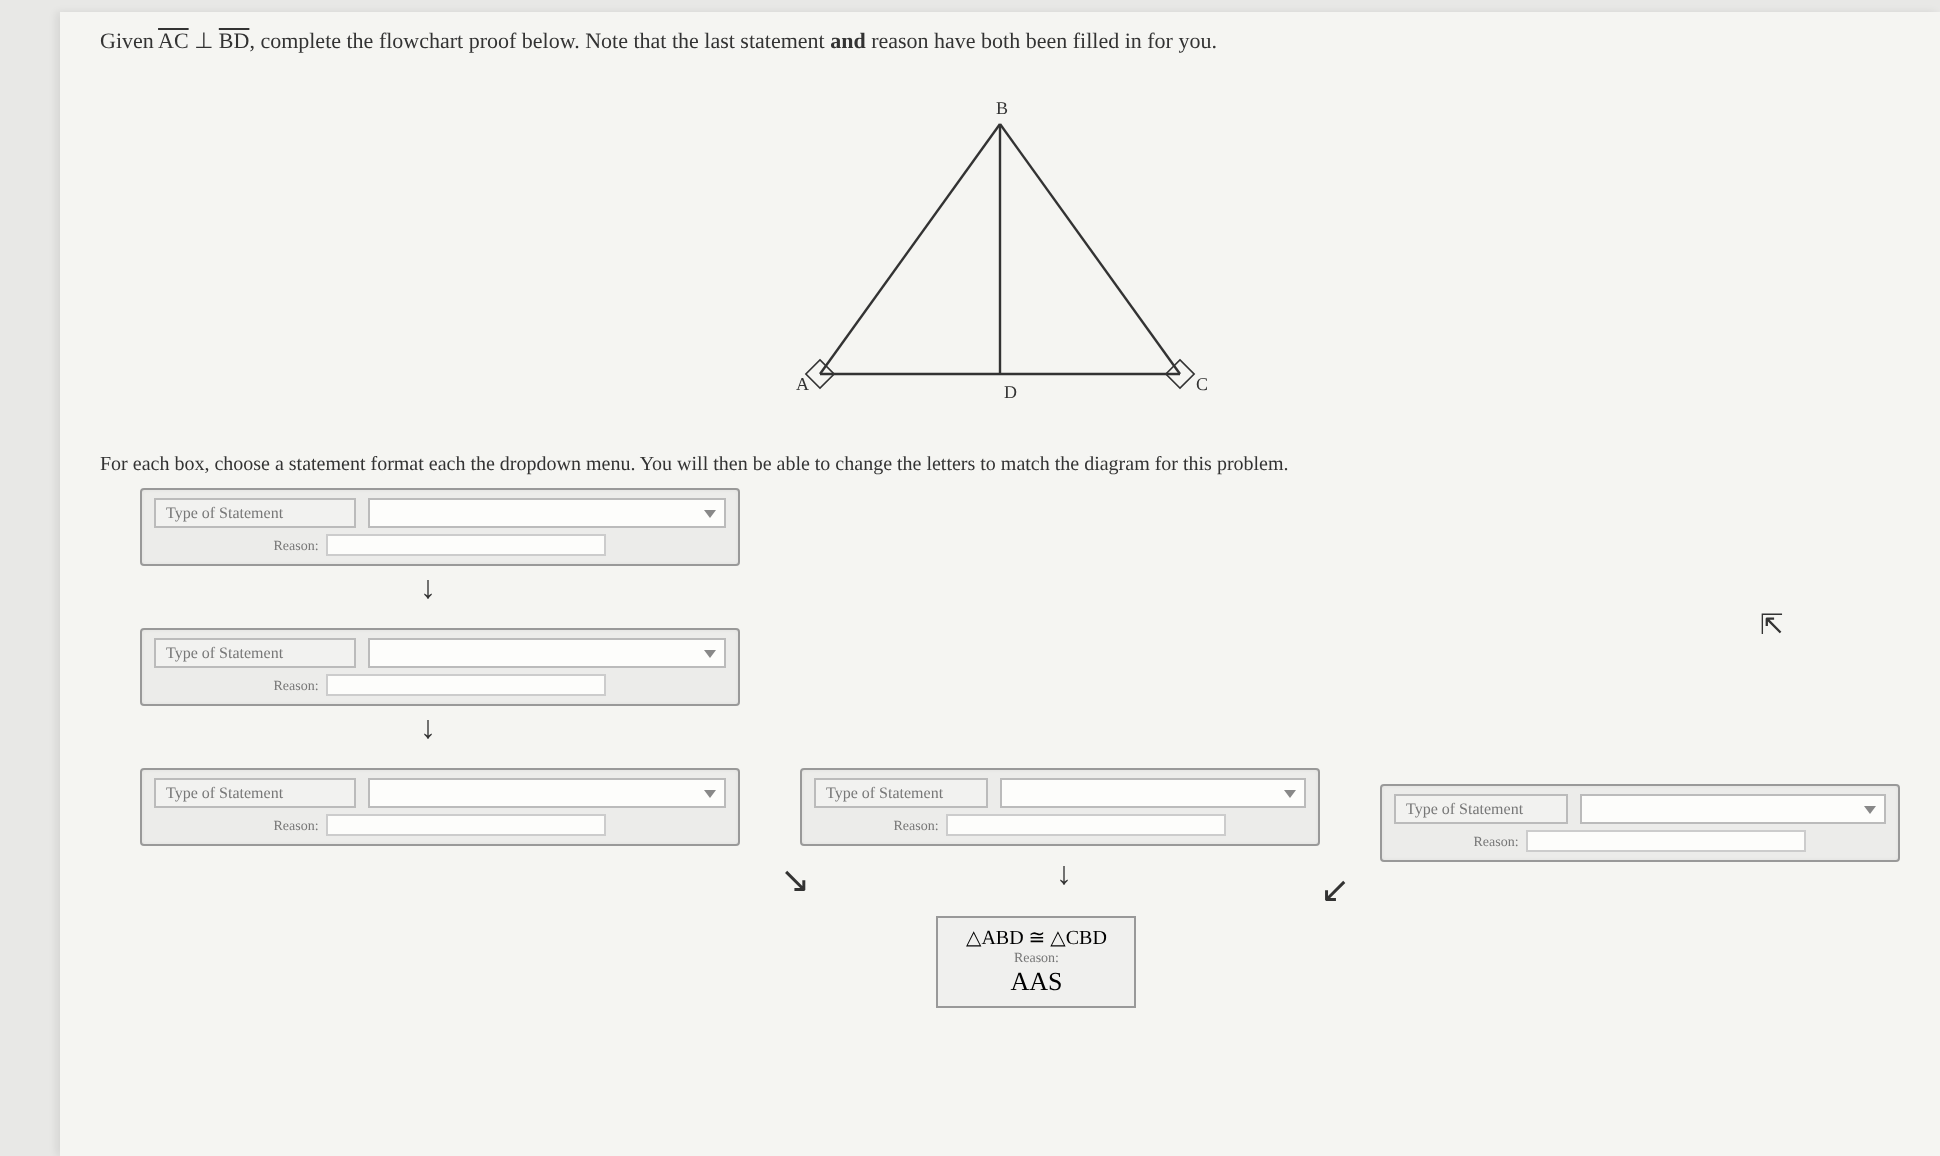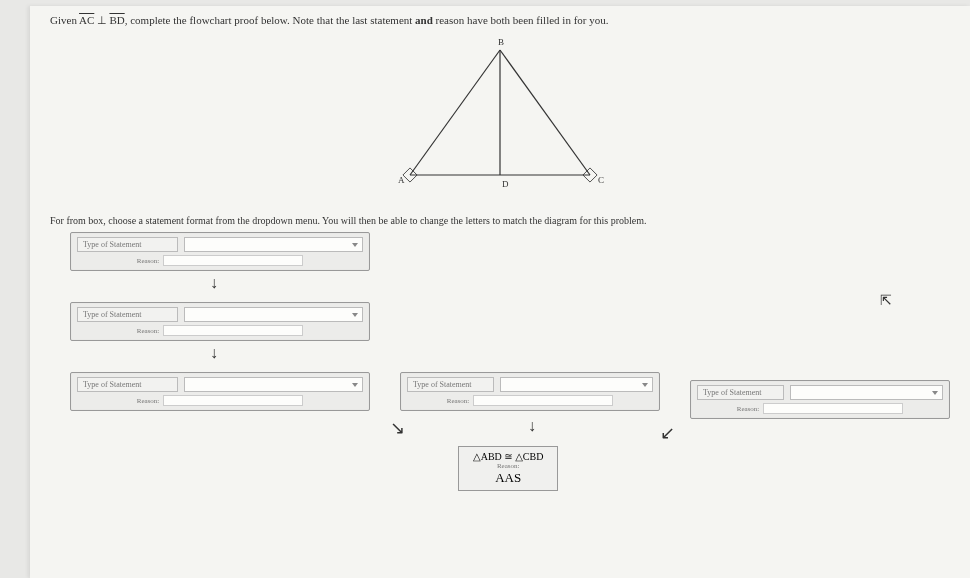--- a/index.html
+++ b/index.html
@@ -14,21 +14,21 @@
     .page {
       background: #f5f5f2;
       margin: 6px 0 0 30px;
       padding: 8px 20px 0 20px;
       height: 572px;
       box-shadow: -2px 0 4px rgba(0,0,0,0.08);
     }
     .instructions {
       font-size: 11px;
       color: #333;
-      margin-bottom: 8px;
+      margin-bottom: 20px;
     }
     .overline { text-decoration: overline; }
     .triangle-area {
       display: flex;
       justify-content: center;
       margin: 4px 0 20px 0;
     }
     .sub-instructions {
       font-size: 10px;
       color: #333;
@@ -137,21 +137,21 @@
       <line x1="130" y1="15" x2="130" y2="140" stroke="#333" stroke-width="1.2"></line>
       <rect x="35" y="135" width="10" height="10" fill="none" stroke="#333" stroke-width="0.8" transform="rotate(45 40 140)"></rect>
       <rect x="215" y="135" width="10" height="10" fill="none" stroke="#333" stroke-width="0.8" transform="rotate(45 220 140)"></rect>
       <text x="128" y="10" font-size="9" fill="#333">B</text>
       <text x="28" y="148" font-size="9" fill="#333">A</text>
       <text x="228" y="148" font-size="9" fill="#333">C</text>
       <text x="132" y="152" font-size="9" fill="#333">D</text>
     </svg>
   </div>
 
-  <div class="sub-instructions">For from box, choose a statement format from the dropdown menu. You will then be able to change the letters to match the diagram for this problem.</div>
+  <div class="sub-instructions">For each box, choose a statement format each the dropdown menu. You will then be able to change the letters to match the diagram for this problem.</div>
 
   <div class="flowchart">
 
     <div class="proof-box" style="left:20px; top:0px; width:300px;">
       <div class="statement-row">
         <div class="type-label">Type of Statement</div>
         <div class="dropdown-field"></div>
       </div>
       <div class="reason-row">
         <span class="reason-label">Reason:</span>
@@ -204,21 +204,21 @@
       <div class="reason-row">
         <span class="reason-label">Reason:</span>
         <div class="reason-field"></div>
       </div>
     </div>
 
     <div class="arrow-diag" style="left:340px; top:185px;">↘</div>
     <div class="arrow-down" style="left:478px; top:185px;">↓</div>
     <div class="arrow-diag" style="left:610px; top:190px;">↙</div>
 
-    <div class="final-box" style="left:408px; top:214px;">
+    <div class="final-box" style="left:418px; top:214px;">
       <div class="final-statement">△ABD ≅ △CBD</div>
       <span class="final-reason-lbl">Reason:</span>
       <div class="final-reason">AAS</div>
     </div>
 
     <div class="cursor" style="left:830px; top:60px;">⇱</div>
 
   </div>
 </div>
 

